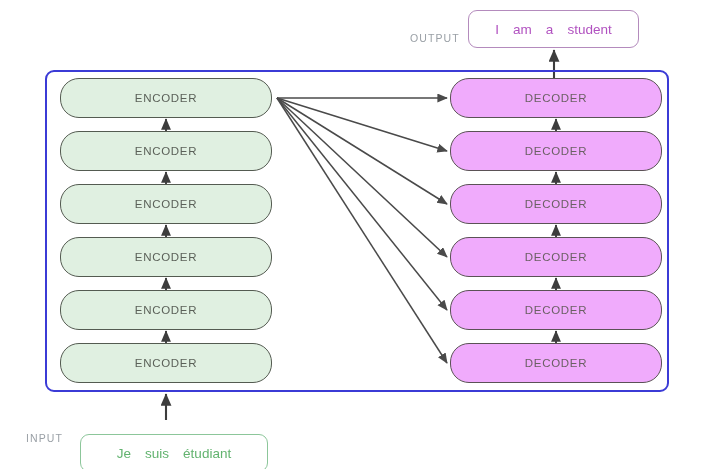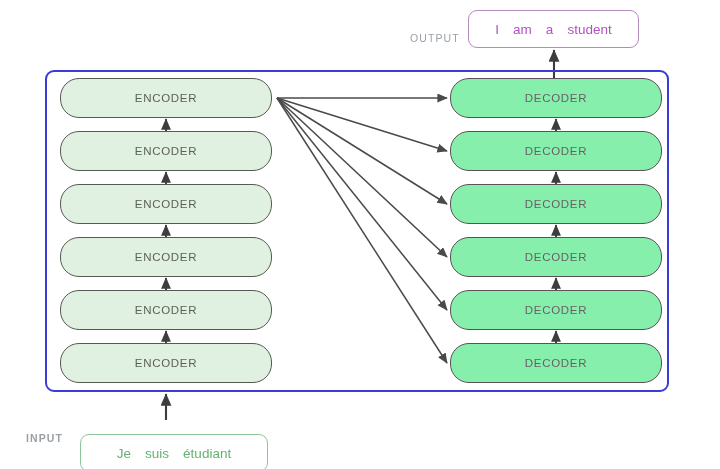--- a/index.html
+++ b/index.html
@@ -55,21 +55,21 @@
     font-size: 11.5px;
     letter-spacing: 0.7px;
     color: #5d6360;
   }
   .block.encoder {
     background: #e0f0e1;
     border-color: #545b51;
     color: #5b6159;
   }
   .block.decoder {
-    background: #86efac;
+    background: #f0abfc;
     border-color: #5b5256;
     color: #6b6064;
   }
 
   
   .io-box {
     position: absolute;
     box-sizing: border-box;
     border-radius: 9px;
     background: #ffffff;
@@ -100,21 +100,21 @@
     color: #62b36f;
   }
 
   .io-label {
     position: absolute;
     font-size: 10.5px;
     letter-spacing: 1.1px;
     color: #9aa0a6;
   }
   .output-label { left: 410px; top: 32px; }
-  .input-label  { left: 26px;  top: 432px; font-weight: bold; }
+  .input-label  { left: 26px;  top: 432px; }
 
   
   #arrow-layer {
     position: absolute;
     left: 0; top: 0;
     width: 720px;
     height: 469px;
     pointer-events: none;
   }
 </style>

